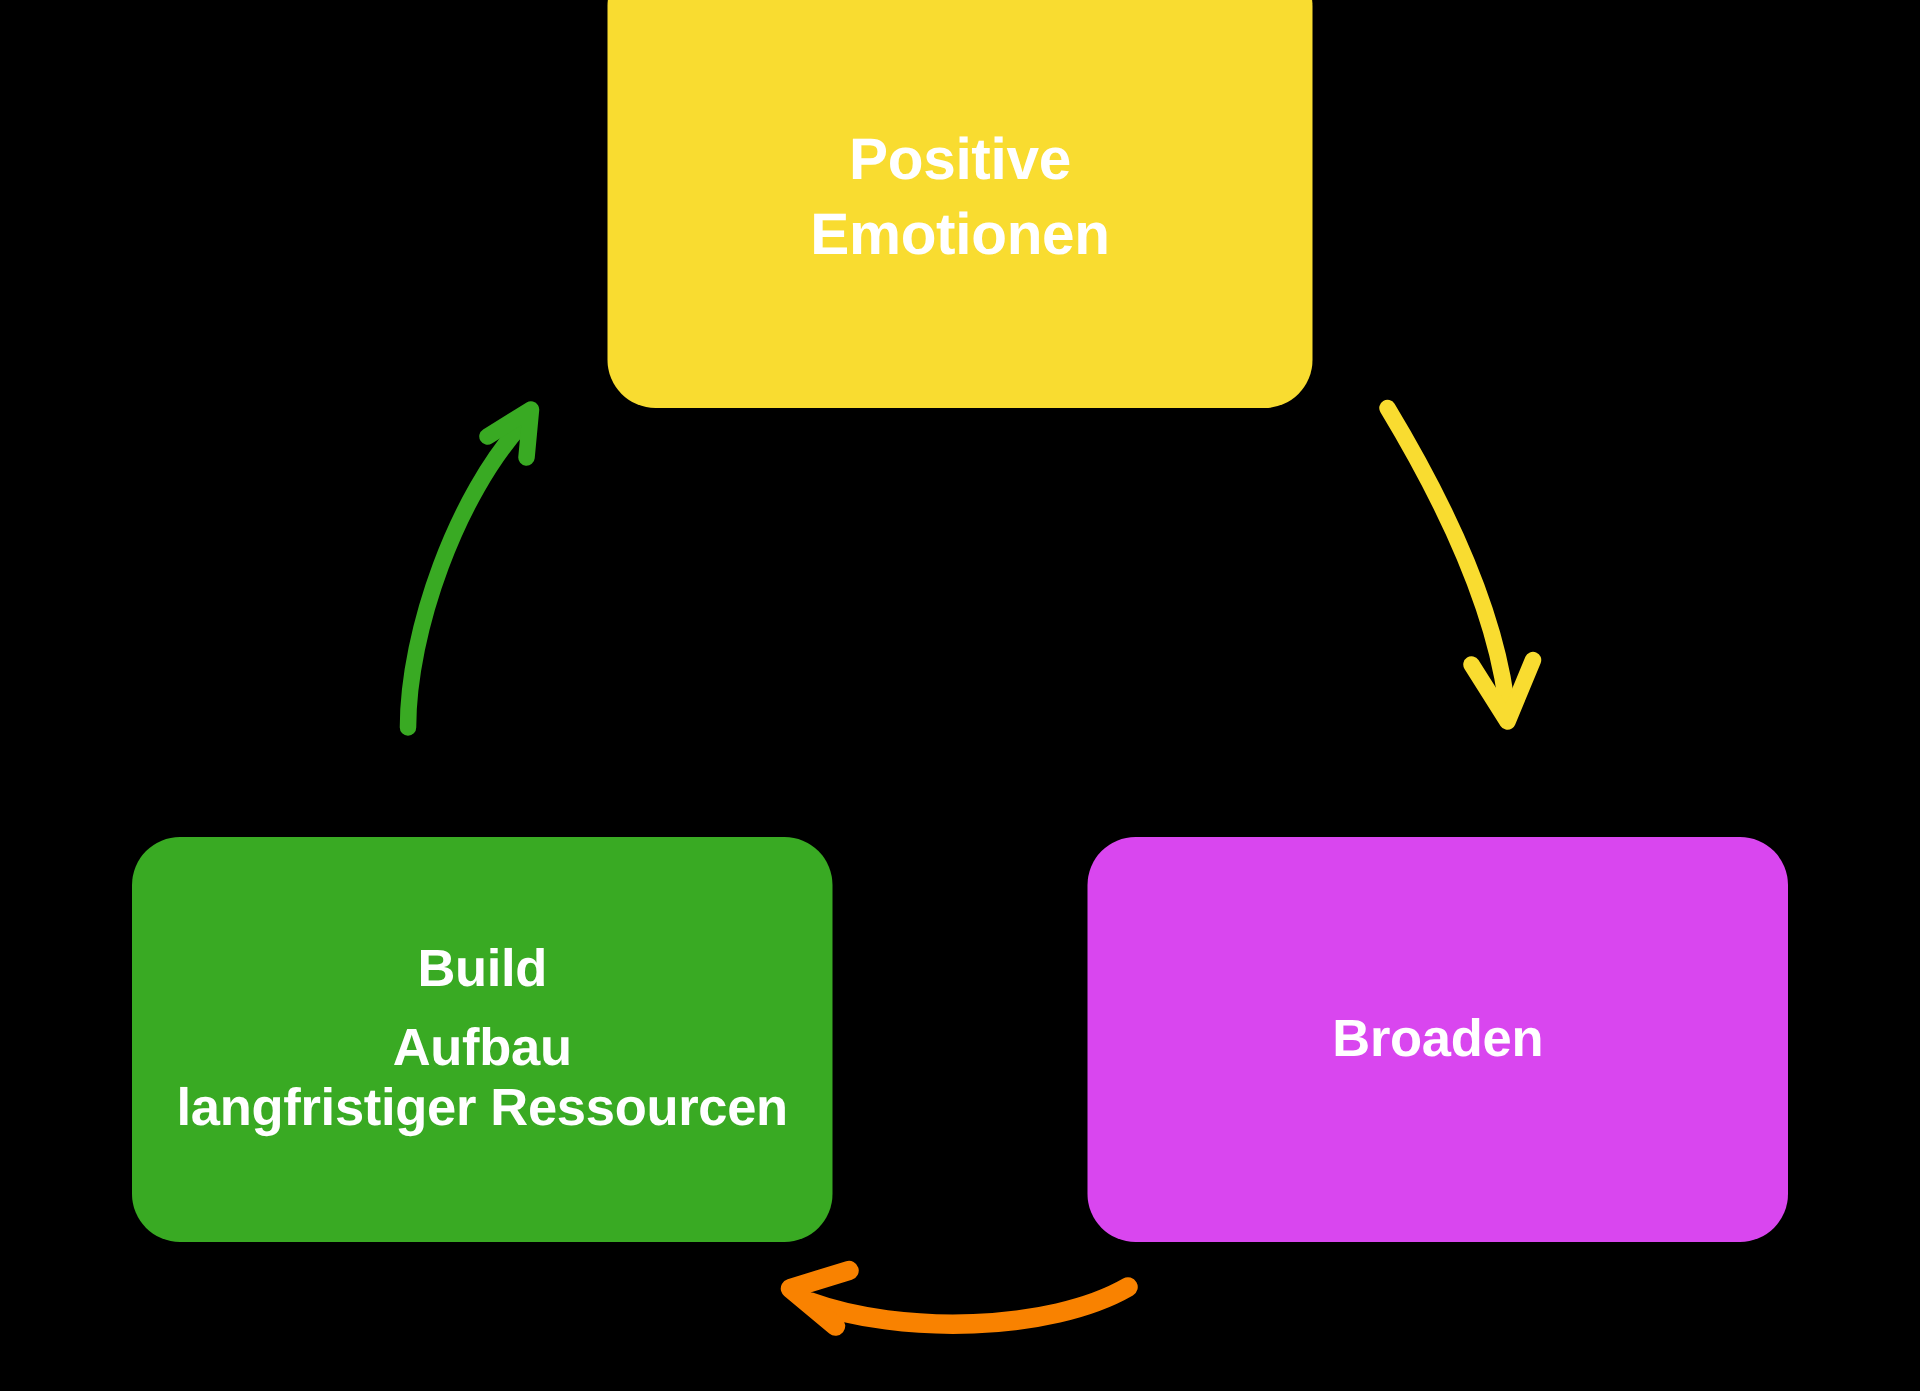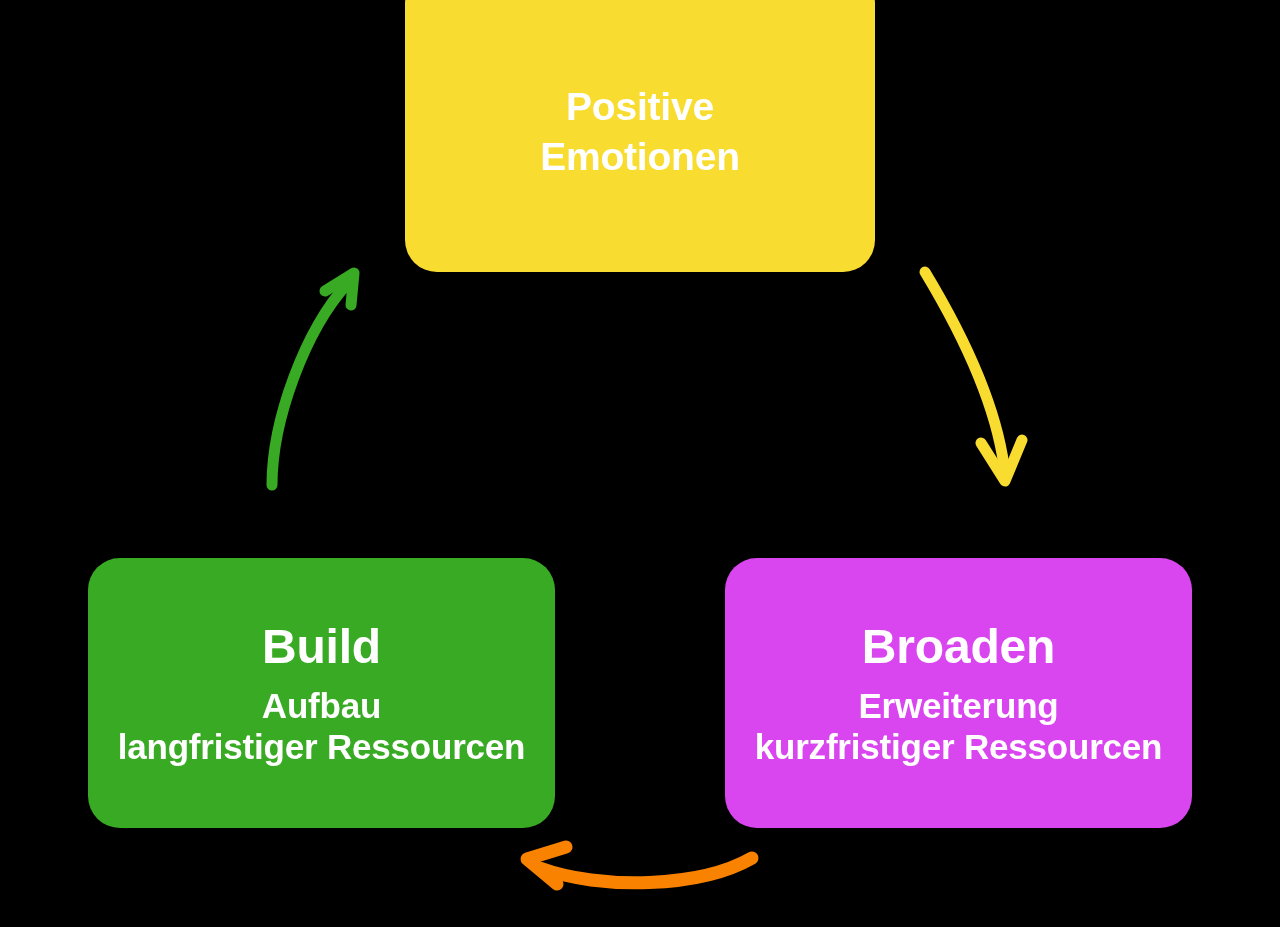--- a/index.html
+++ b/index.html
@@ -35,21 +35,21 @@
     flex-direction: column;
     align-items: center;
     justify-content: center;
     text-align: center;
     border-radius: 32px;
     color: #ffffff;
     padding: 8px 14px;
   }
   .node-title {
     font-weight: bold;
-    font-size: 48px;
+    font-size: 35px;
     line-height: 1.16;
     letter-spacing: -0.2px;
     white-space: pre-line;
   }
   .node-subtitle {
     font-weight: bold;
     font-size: 35px;
     line-height: 1.16;
     letter-spacing: -0.2px;
     white-space: pre-line;
@@ -119,17 +119,15 @@
   </div>
 
   <div class="node" id="node-build" style="background: rgb(57, 170, 35);">
     <div class="node-title">Build</div>
     <div class="node-subtitle">Aufbau
 langfristiger Ressourcen</div>
   </div>
 
   <div class="node" id="node-broaden" style="background: #d946ef;">
     <div class="node-title">Broaden</div>
-    <div class="node-subtitle">Erweiterung
-kurzfristiger Ressourcen</div>
   </div>
 
 </div>
 
 </body></html>

